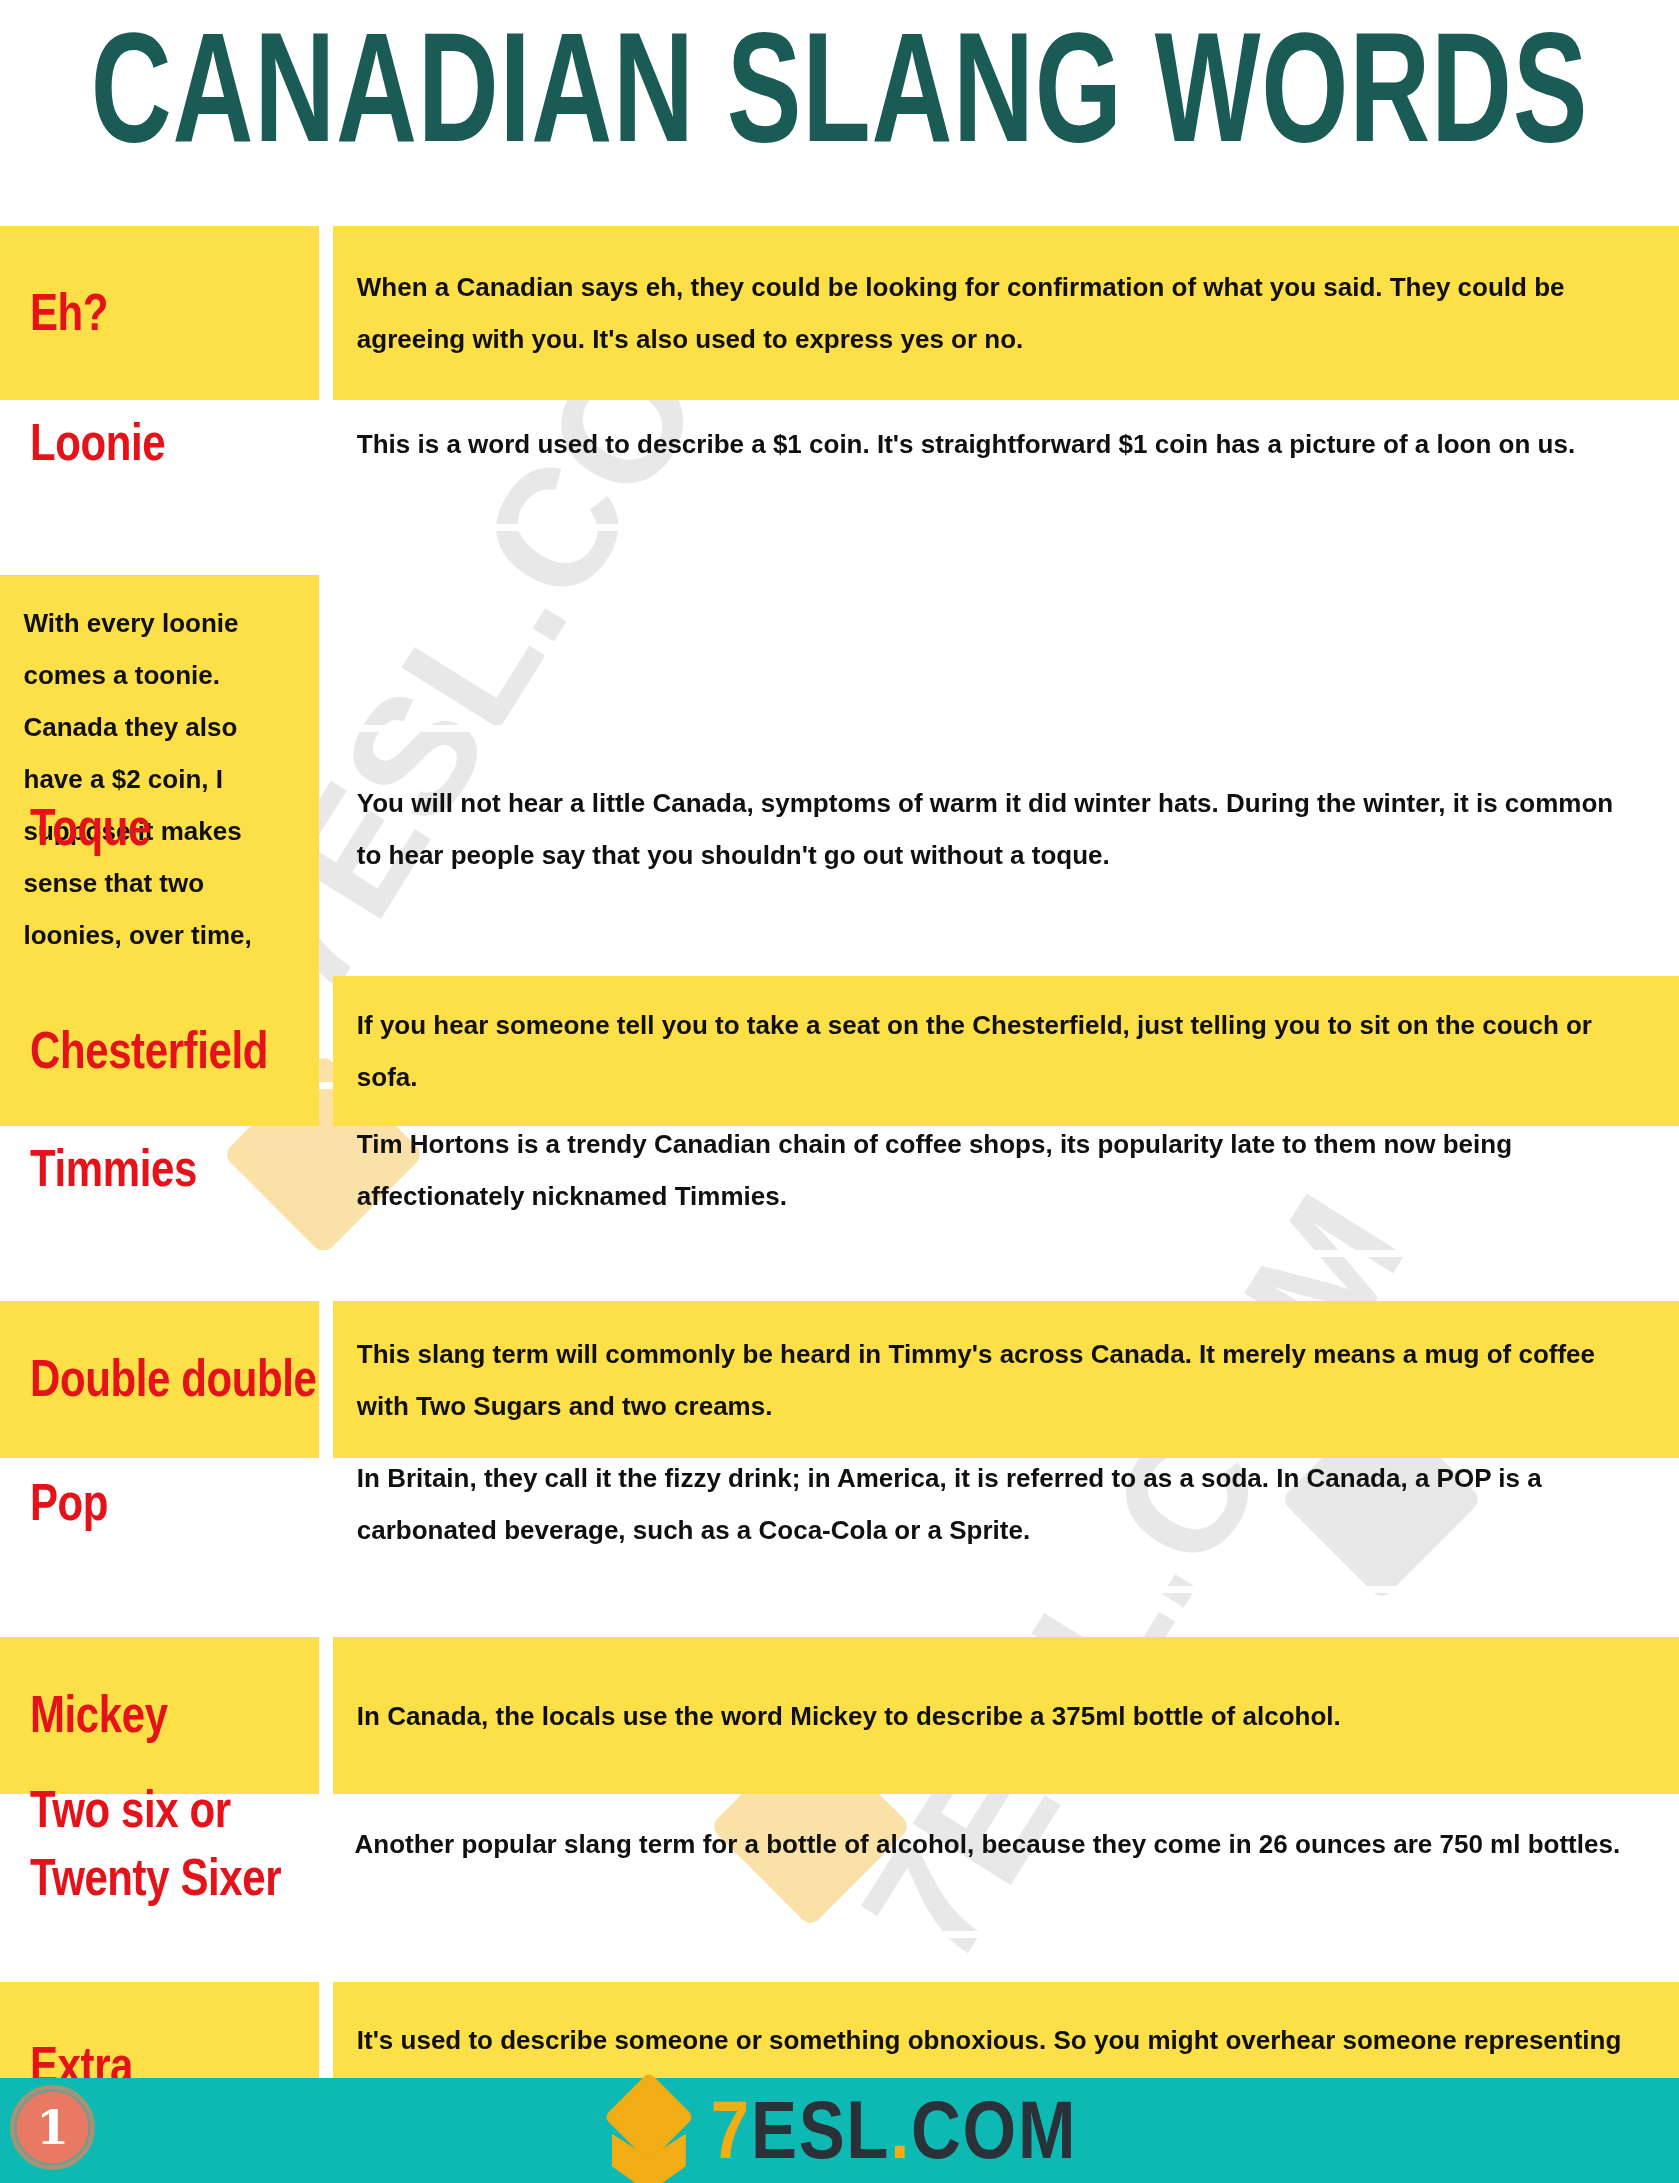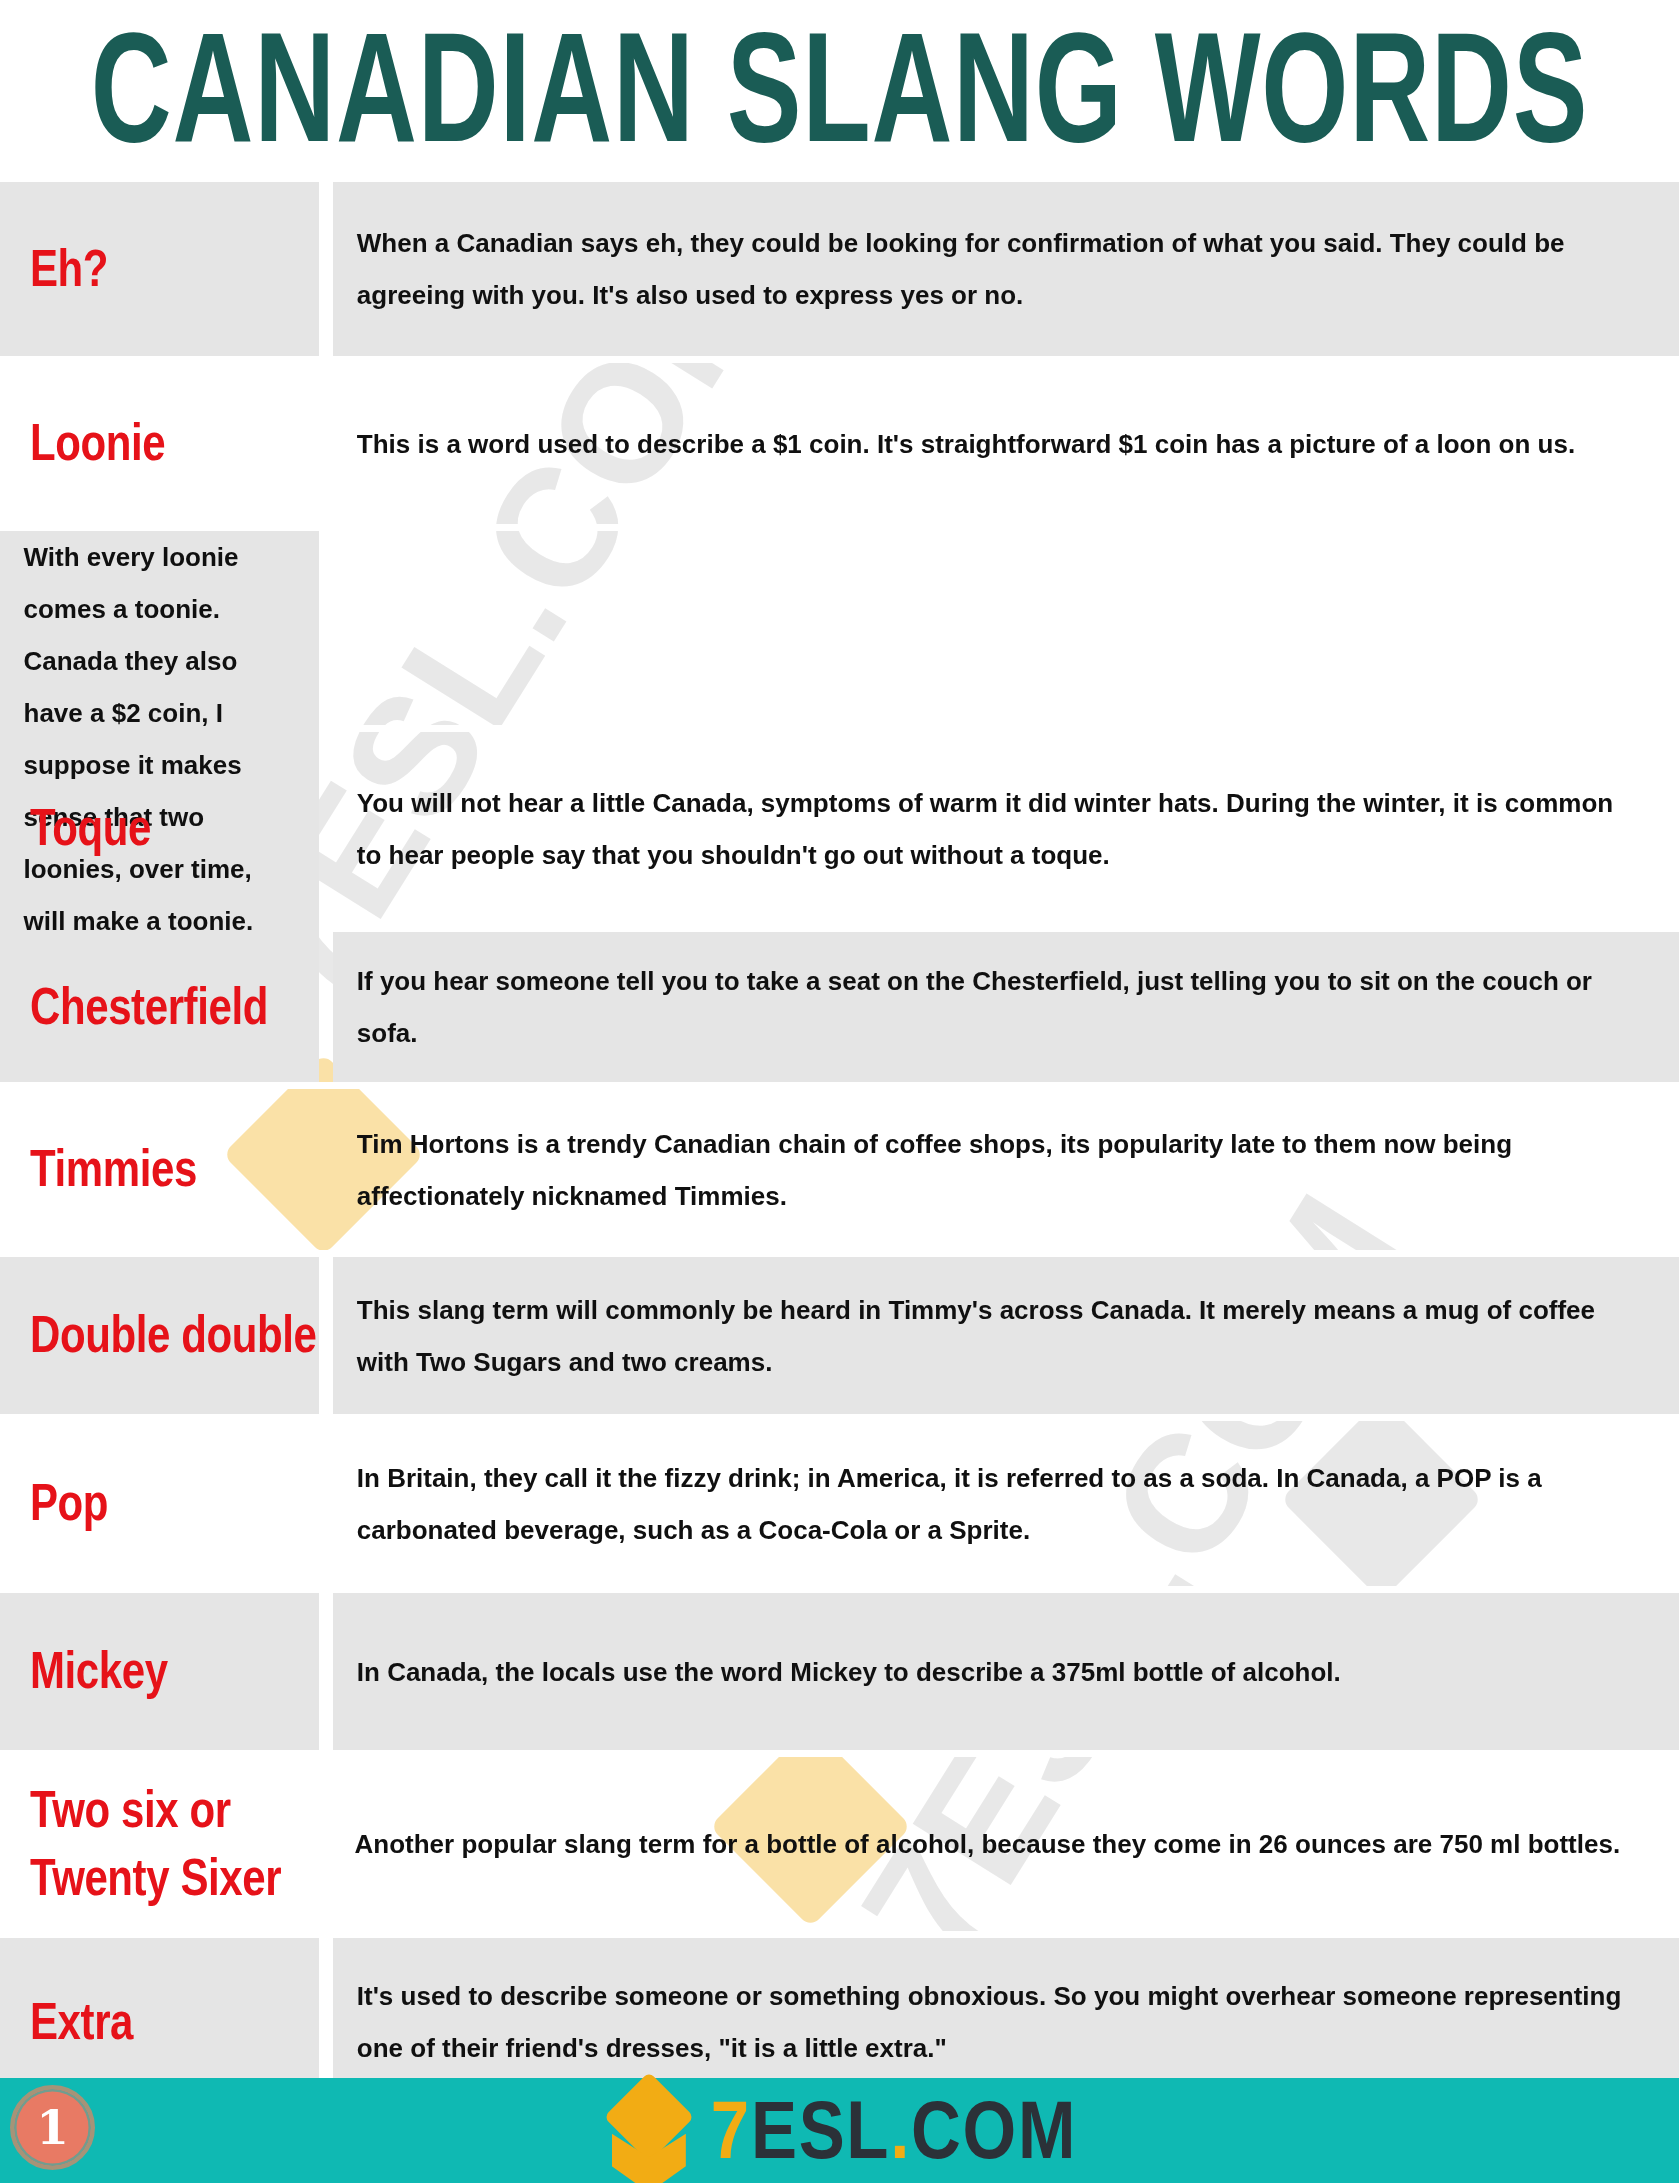--- a/index.html
+++ b/index.html
@@ -32,21 +32,21 @@
   #wmd2{left:252px;top:1083px;}
   #wmd3{left:1310px;top:1428px;}
   #wmd4{left:739px;top:1755px;}
   
   .table{position:absolute;top:175px;left:0;width:1679px;z-index:2;}
   .row{
     display:grid;grid-template-columns:319px 1fr;column-gap:14.3px;
     box-sizing:border-box;border-top:7.6px solid #ffffff;
   }
   .row:last-child{border-bottom:5px solid #a16207;}
-  .row.blue .cell{background:#e5e5e5;}
+  .row.blue .cell{background:#fde047;margin-top:44px;}
   .cell{display:flex;align-items:center;box-sizing:border-box;height:100%;}
   .term-cell{padding-left:30px;}
   .def-cell{padding:0 35px 0 23.5px;}
   .term{
     color:#e61219;font-weight:bold;font-size:42px;line-height:1.3;
     transform:scaleY(1.25);transform-origin:center left;letter-spacing:-0.4px;
   }
   .def{
     color:#101010;font-weight:bold;font-size:26px;line-height:2.0;
     letter-spacing:0;

